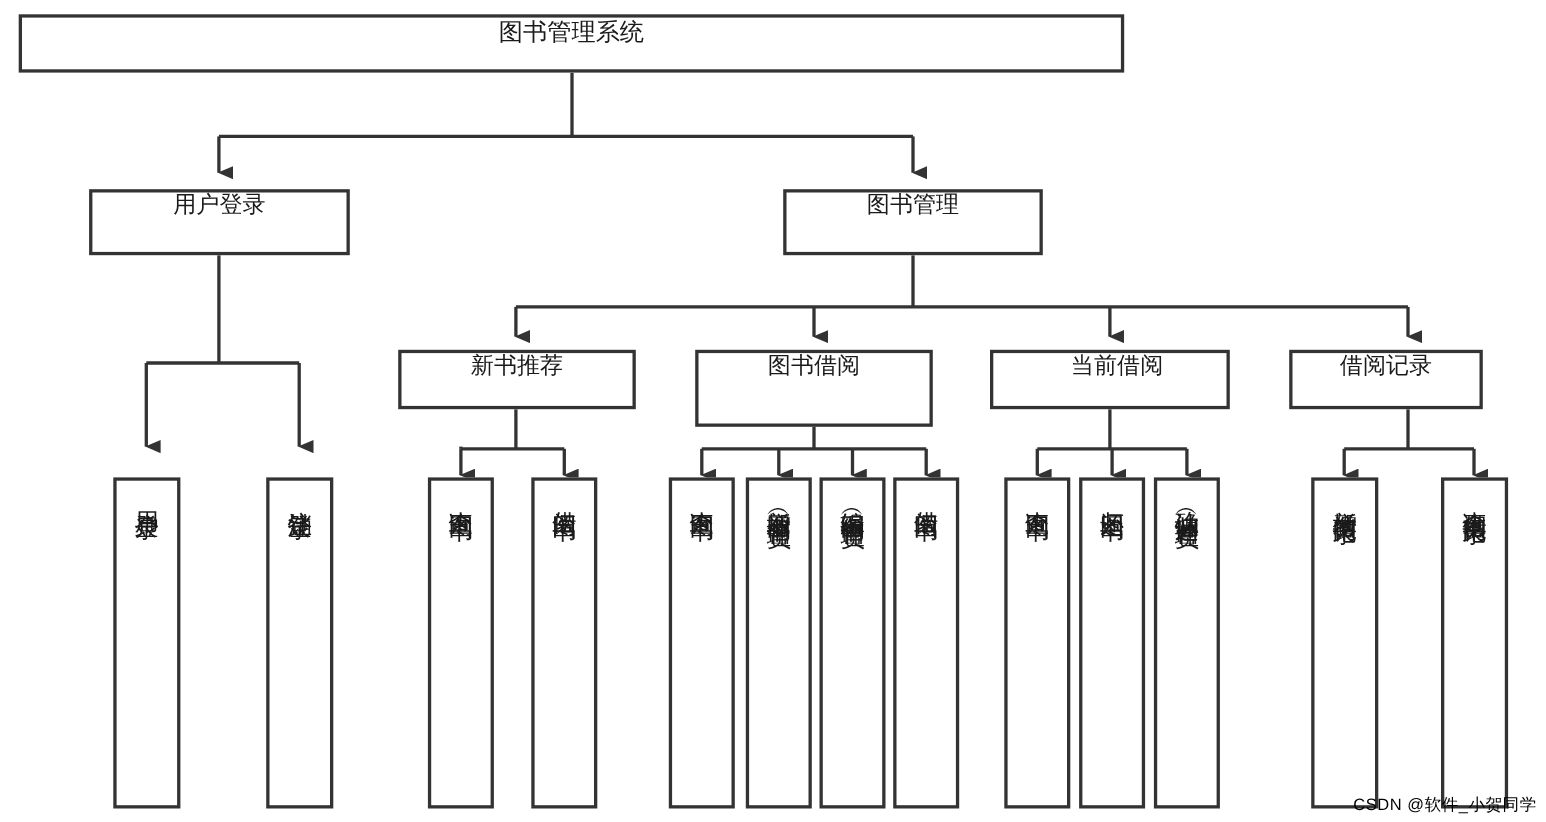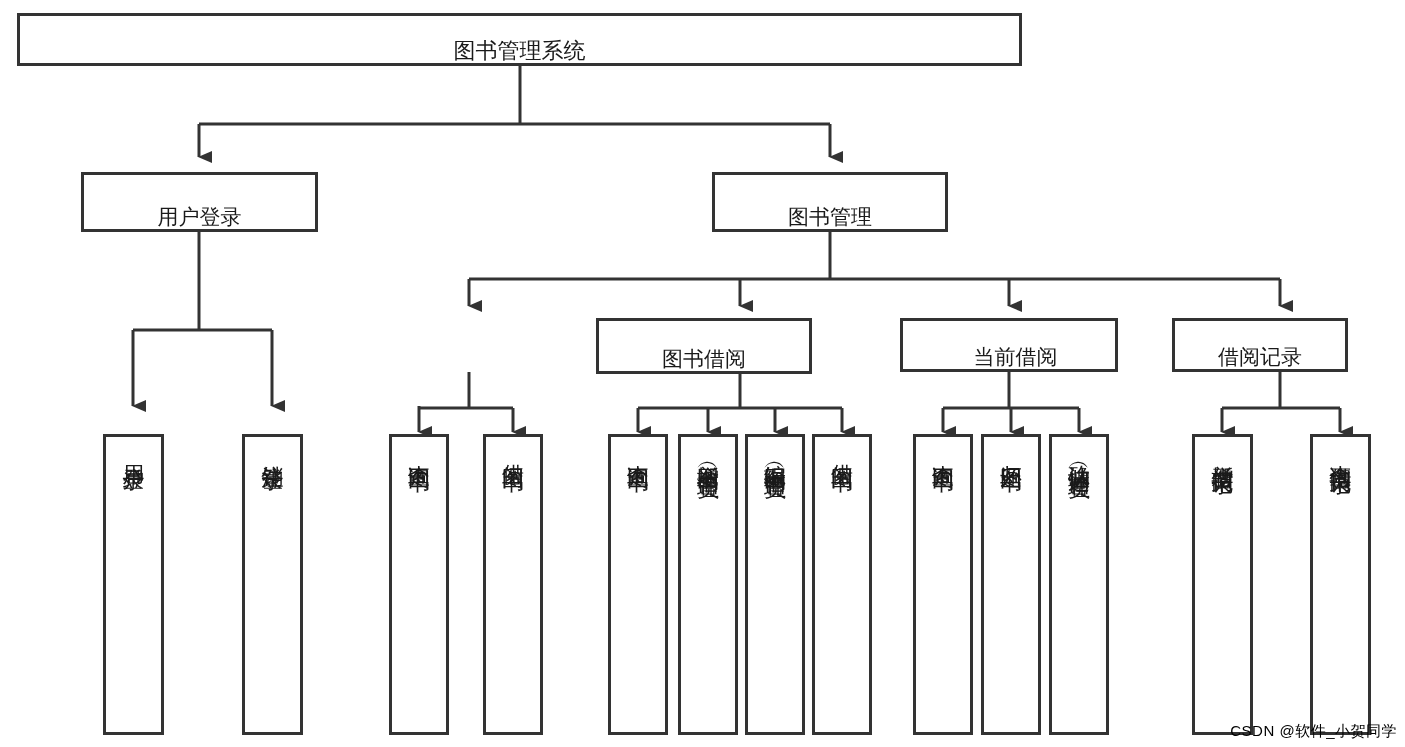--- a/index.html
+++ b/index.html
@@ -24,21 +24,21 @@
     width: 1405px;
     height: 747px;
     pointer-events: none;
   }
   .node {
     position: absolute;
     box-sizing: border-box;
     background: #ffffff;
     border: 3px solid #333333;
     display: flex;
-    align-items: flex-end;
+    align-items: flex-start;
     justify-content: center;
     color: #1a1a1a;
     line-height: 1.15;
   }
   .node .lbl {
     display: block;
     text-align: center;
     white-space: nowrap;
   }
   
@@ -136,22 +136,25 @@
   </div>
 
   <div class="node h" style="left:81px; top:172px; width:237px; height:60px;">
     <span class="lbl">用户登录</span>
   </div>
 
   <div class="node h" style="left:712px; top:172px; width:236px; height:60px;">
     <span class="lbl">图书管理</span>
   </div>
 
-
-  <div class="node h" style="left:596px; top:318px; width:216px; height:56px;">
+  <div class="node h" style="left:362px; top:318px; width:216px; height:54px;">
+    <span class="lbl">新书推荐</span>
+  </div>
+
+  <div class="node h" style="left:632px; top:318px; width:216px; height:70px;">
     <span class="lbl">图书借阅</span>
   </div>
 
   <div class="node h" style="left:900px; top:318px; width:218px; height:54px;padding-left:13px;">
     <span class="lbl">当前借阅</span>
   </div>
 
   <div class="node h" style="left:1172px; top:318px; width:176px; height:54px;">
     <span class="lbl">借阅记录</span>
   </div>

